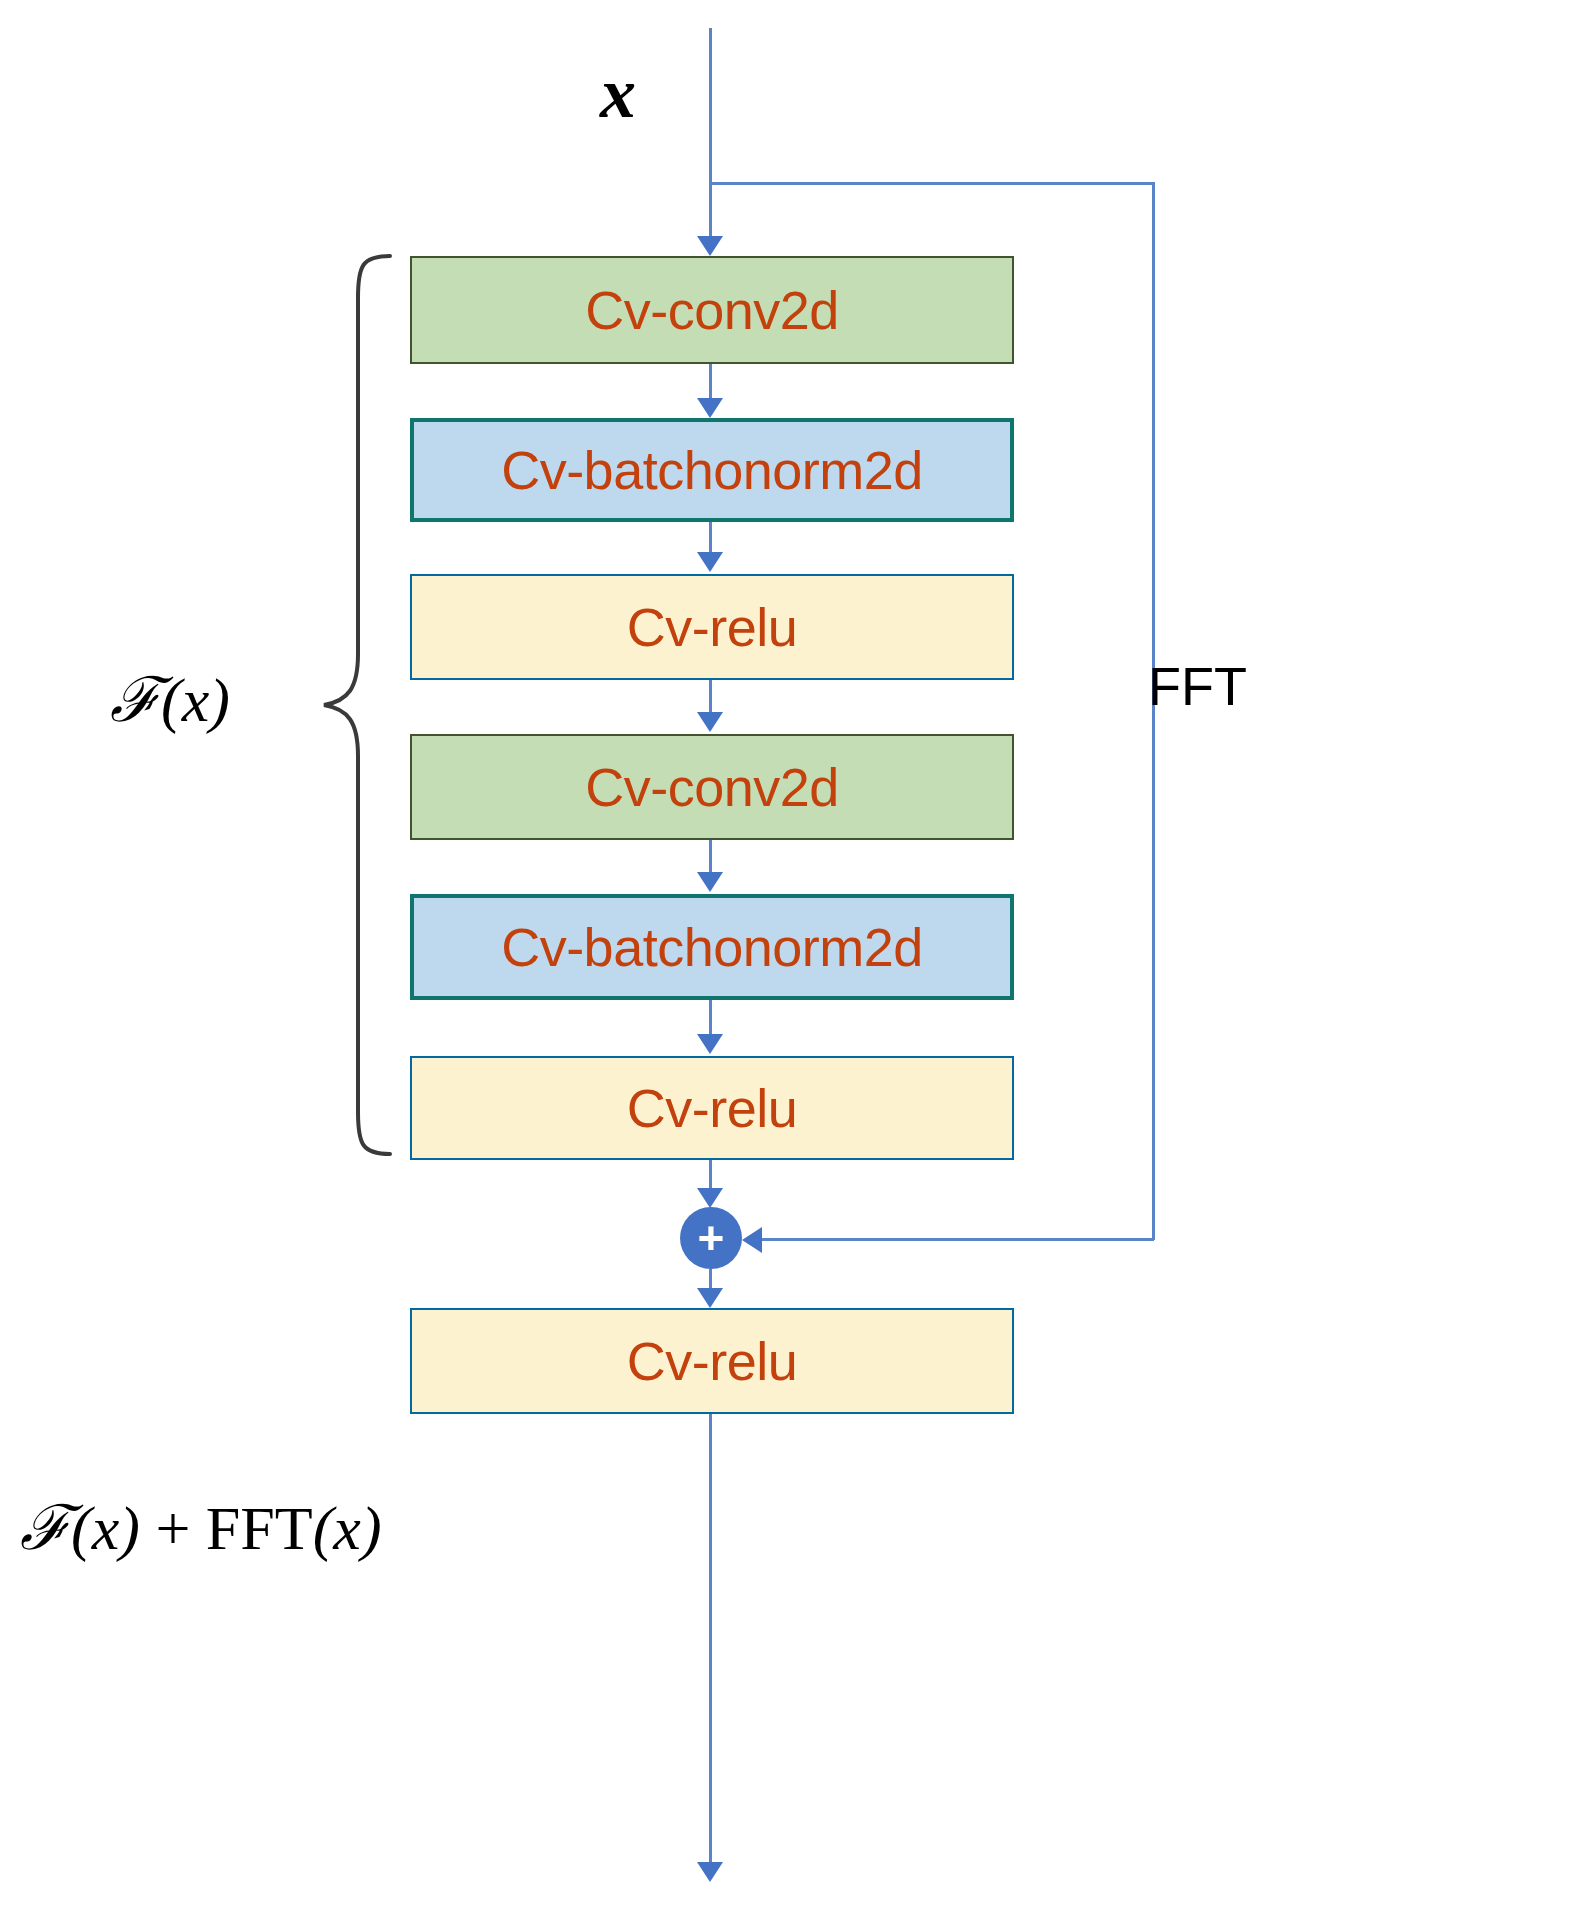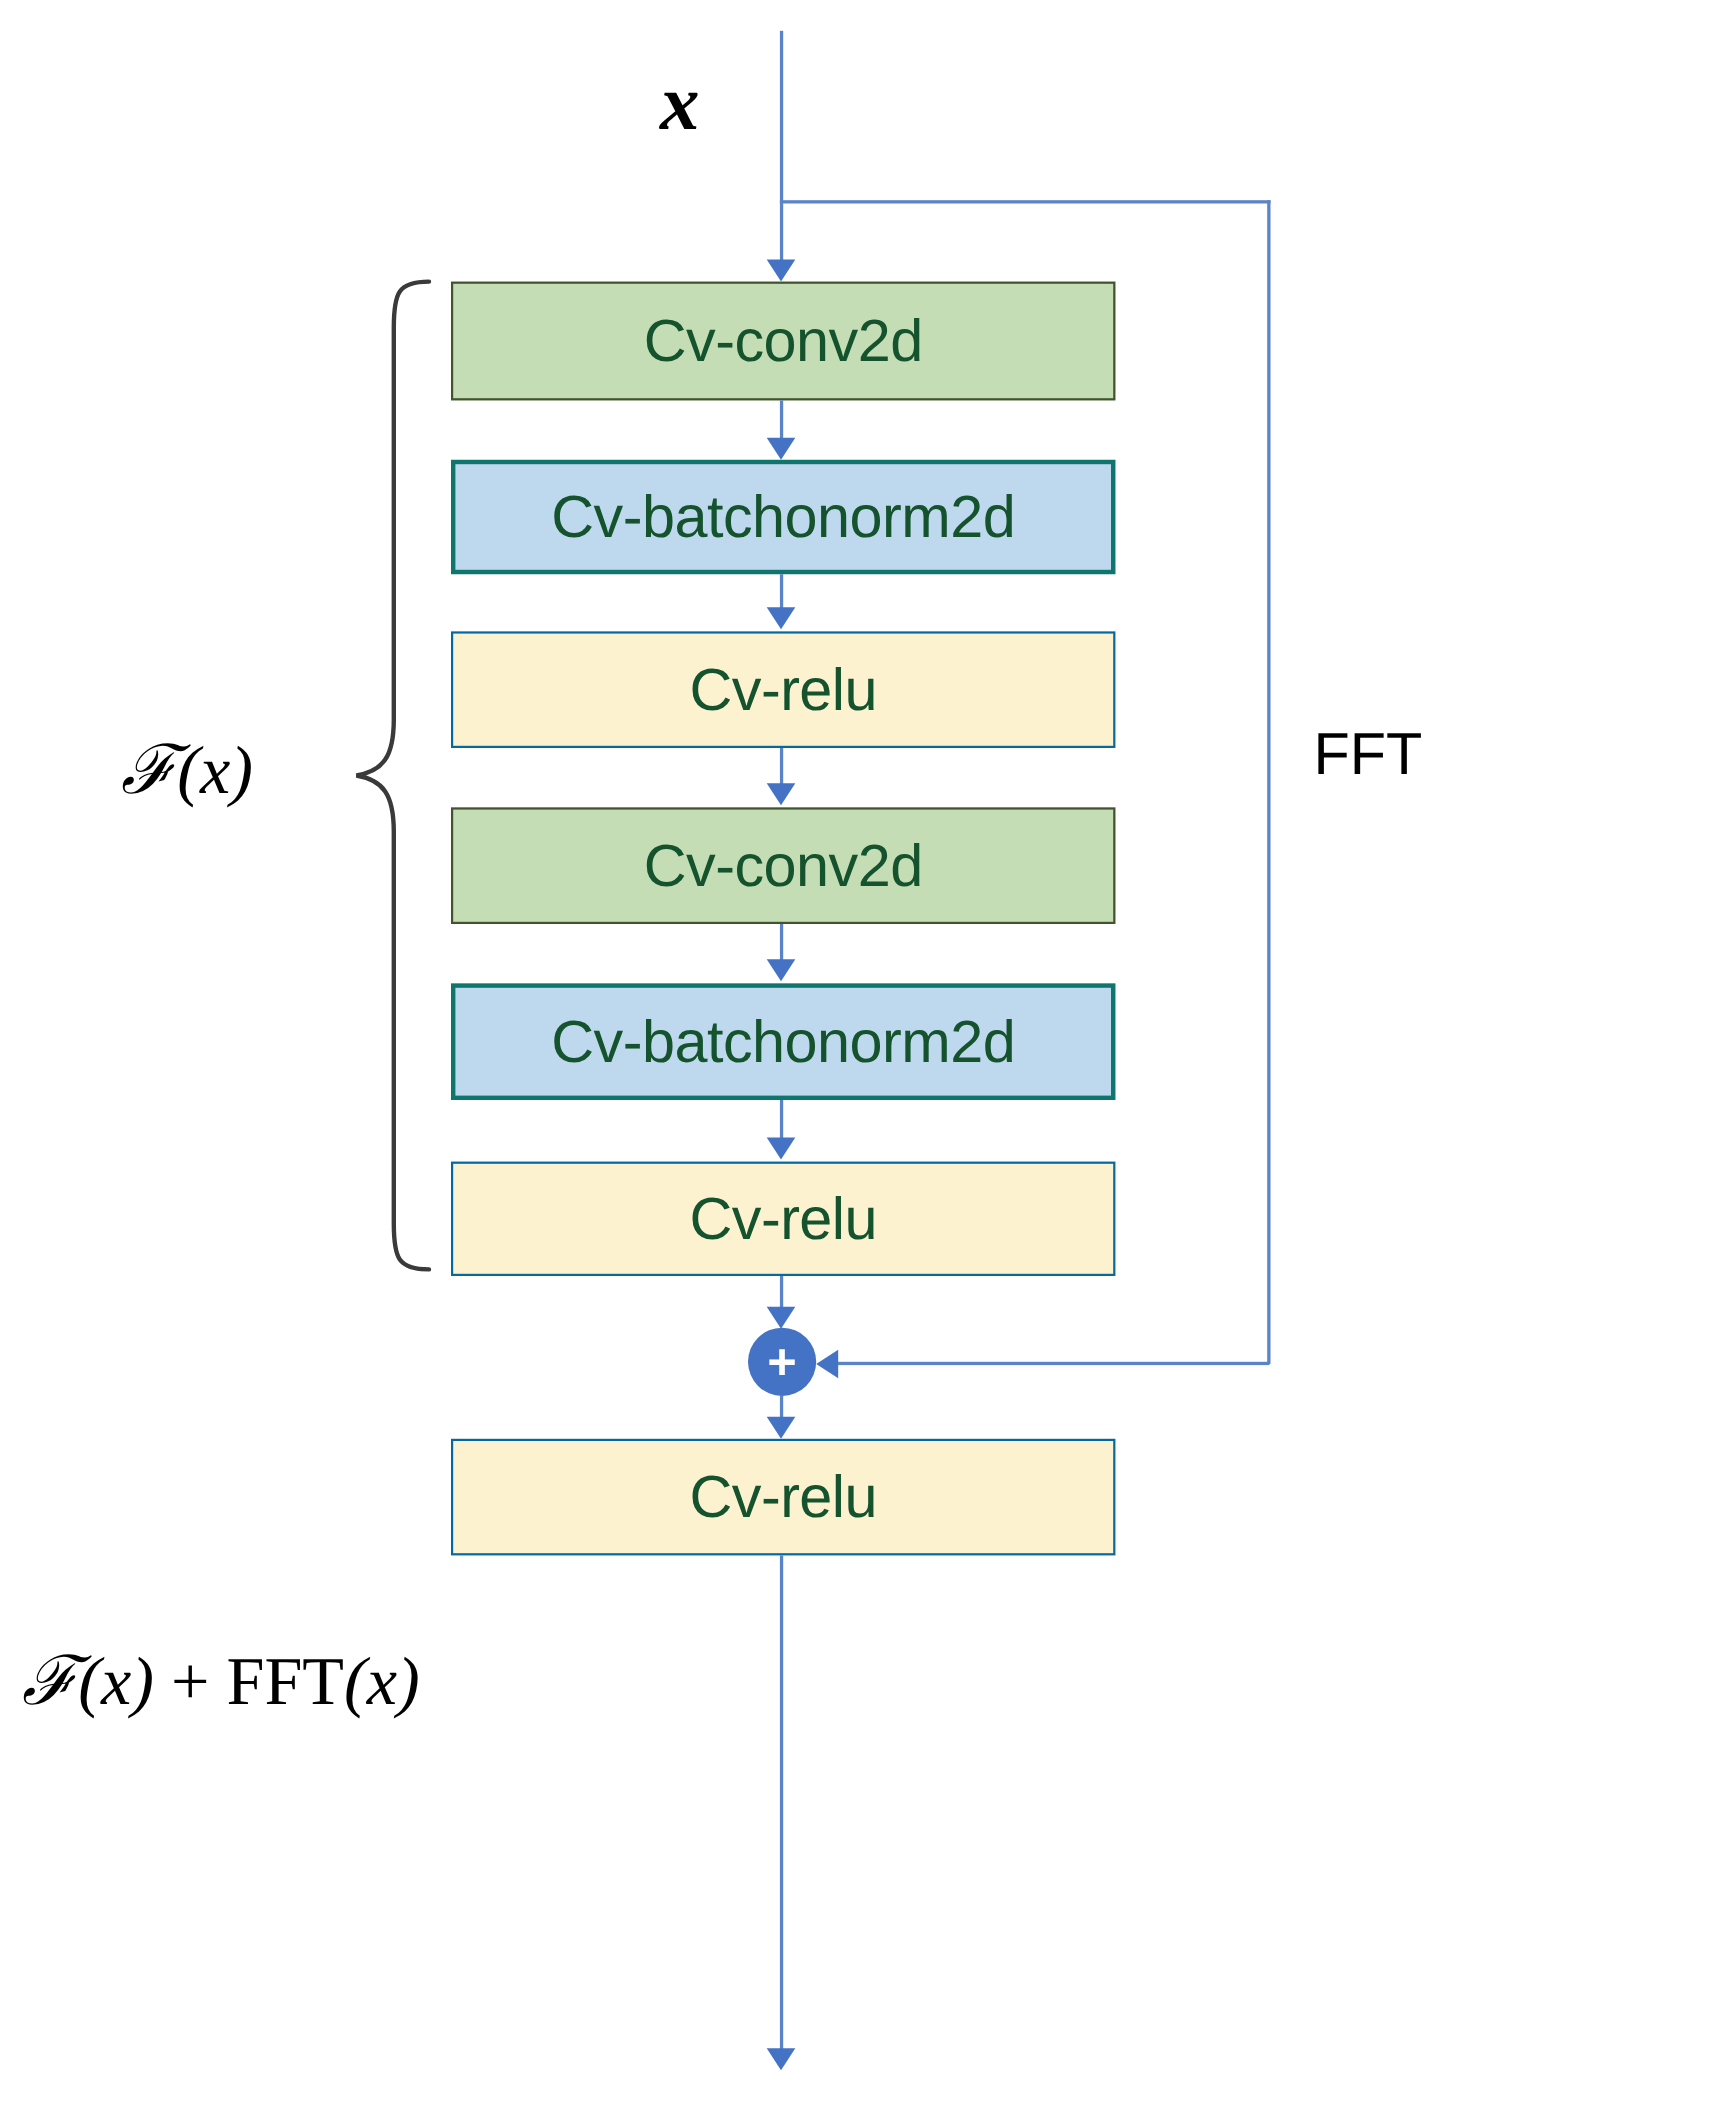--- a/index.html
+++ b/index.html
@@ -22,21 +22,21 @@
   .node {
     position: absolute;
     left: 410px;
     width: 604px;
     box-sizing: border-box;
     display: flex;
     align-items: center;
     justify-content: center;
     font-family: "Liberation Sans", sans-serif;
     font-size: 54px;
-    color: #14532d;
+    color: #c2410c;
     letter-spacing: -0.5px;
     white-space: nowrap;
   }
   .node.conv {
     background: #c5ddb4;
     border: 2px solid #41542f;
   }
   .node.bn {
     background: #bed8ee;
     border: 4px solid #0f766e;
@@ -146,21 +146,21 @@
   <div class="arrowdown" style="left:697px; top:236px;"></div>
 
   <div class="label label-x" style="left:600px; top:52px;">x</div>
 
   <div class="hline" style="left:709px; top:182px; width:446px;"></div>
   <div class="vline" style="left:1152px; top:182px; height:1058px;"></div>
   <div class="hline" style="left:760px; top:1238px; width:394px;"></div>
   <div class="arrowleft" style="left:742px; top:1227px;"></div>
 
 
-  <div class="label label-fft" style="left:1194px; top:655px;">FFT</div>
+  <div class="label label-fft" style="left:1148px; top:655px;">FFT</div>
 
   <div class="brace">
     <svg width="76" height="906" viewBox="0 0 76 906" fill="none" aria-hidden="true">
       <path d="M72 4 C44 4 40 14 40 46 L40 402 C40 436 30 449 6 453 C30 457 40 470 40 504 L40 860 C40 892 44 902 72 902" stroke="#3a3a3a" stroke-width="4" fill="none" stroke-linecap="round"></path>
     </svg>
   </div>
 
   <div class="label label-math" style="left:110px; top:655px;">
     <span class="math-cal">ℱ</span><span class="math-var">(x)</span>
   </div>

